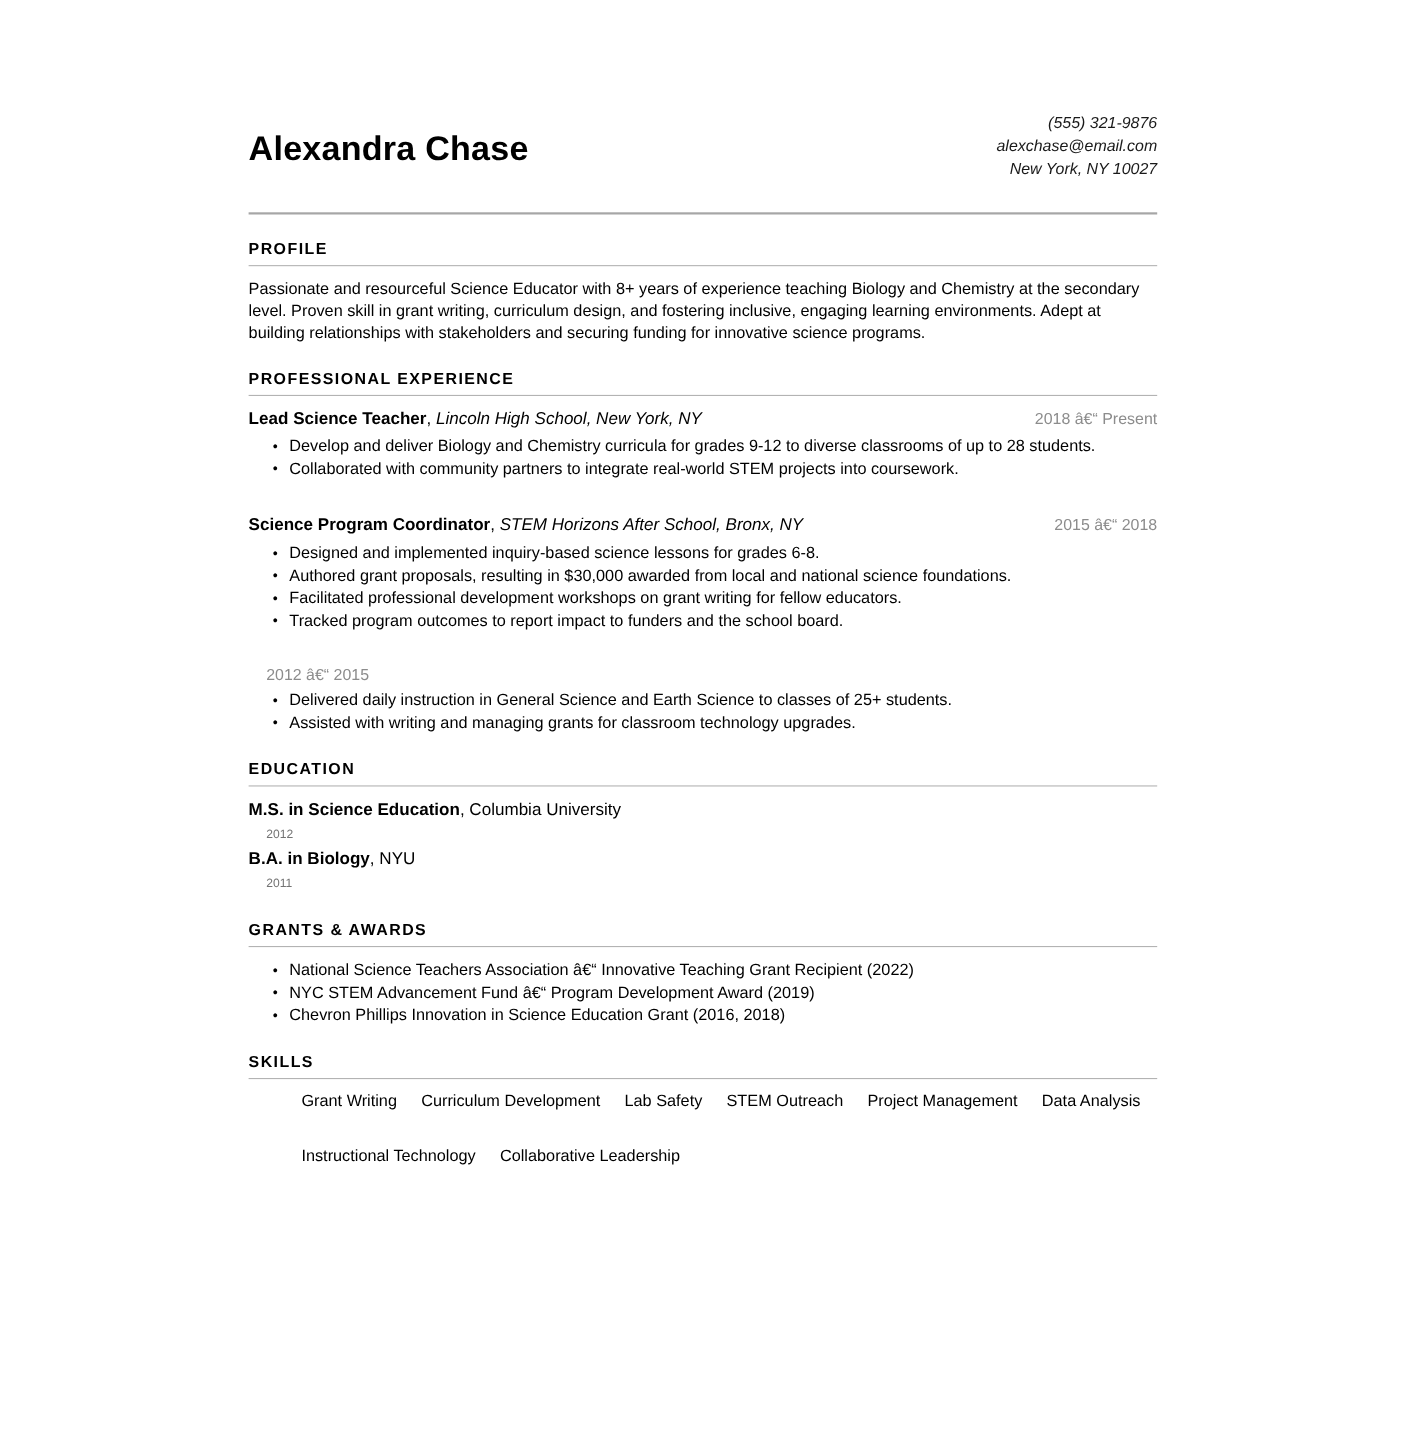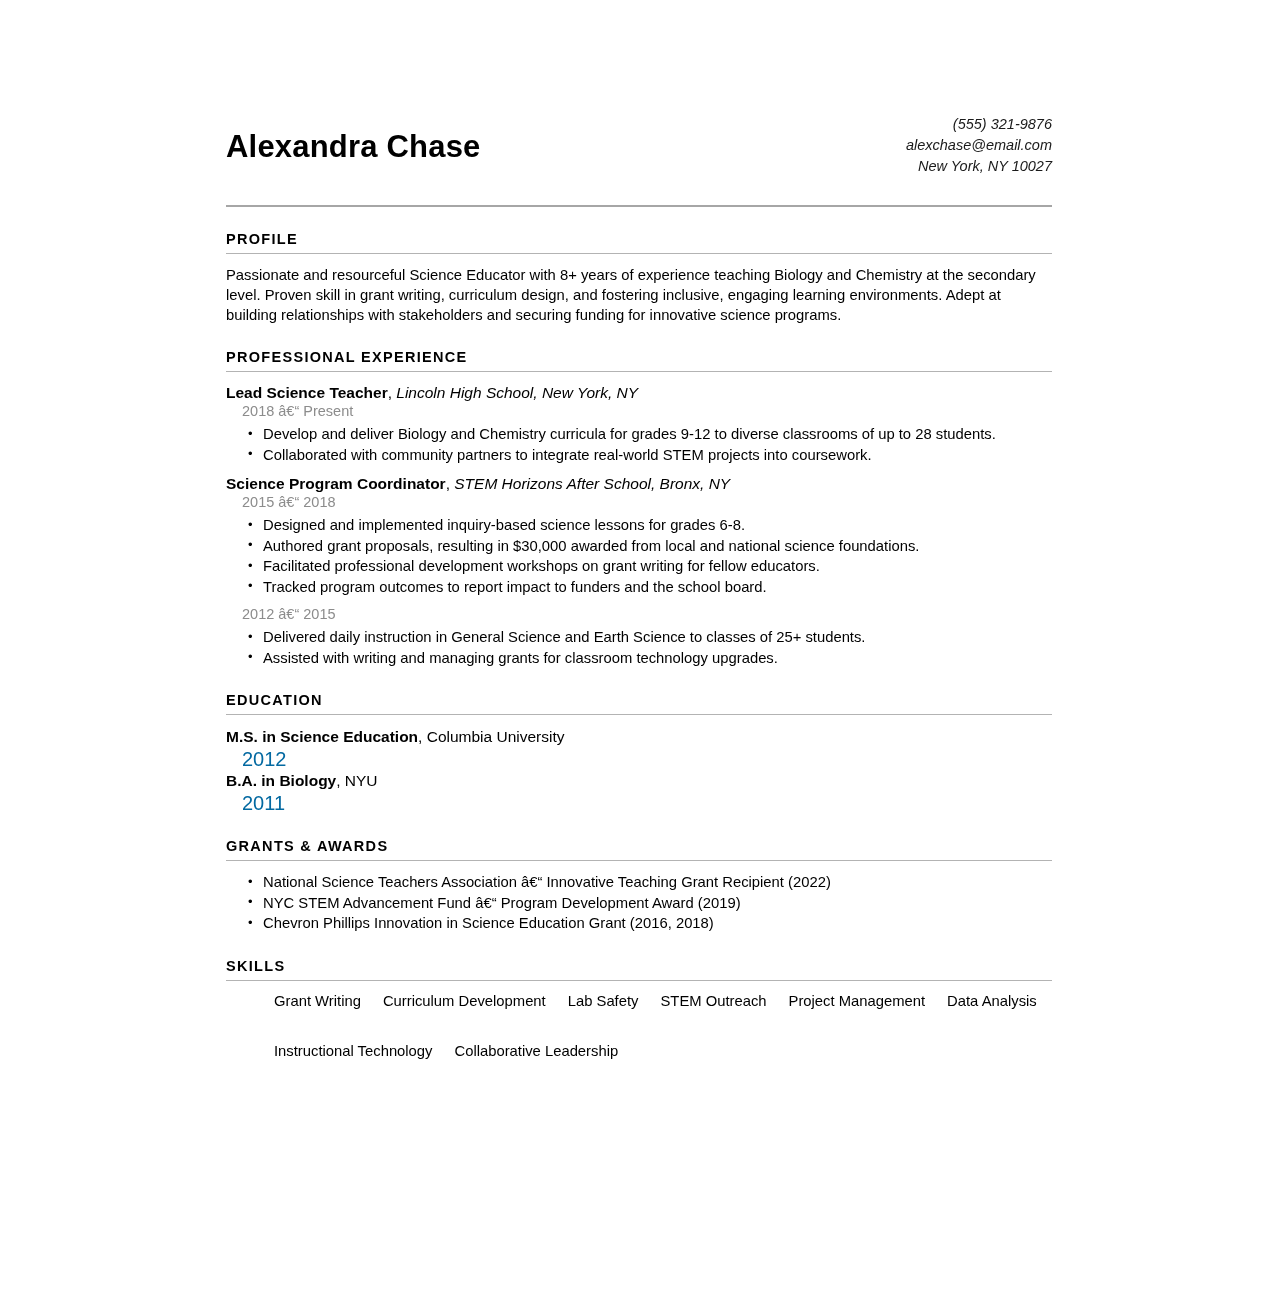--- a/index.html
+++ b/index.html
@@ -17,21 +17,21 @@
   .page {
     width: 1278px;
     height: 1300px;
     background: #ffffff;
     box-sizing: border-box;
     position: relative;
   }
   .resume {
     position: absolute;
     left: 226px;
-    top: 108px;
+    top: 96px;
     width: 826px;
   }
 
   
   .header {
     display: flex;
     align-items: flex-start;
     justify-content: space-between;
   }
   .name {
@@ -78,27 +78,26 @@
   .profile-text {
     font-size: 14.8px;
     line-height: 20px;
     color: #000;
     margin: 0;
     text-align: left;
   }
 
   
   .job { margin-bottom: 2px; }
-  .job + .job { margin-top: 9px; }
+  .job + .job { margin-top: 31px; }
   .job-head {
     display: flex;
     align-items: baseline;
     justify-content: space-between;
     margin-bottom: 5px;
-    flex-direction: column;
   }
   .job-headline {
     font-size: 15.5px;
     line-height: 20px;
     color: #000;
   }
   .job-title { font-weight: bold; }
   .job-sep { font-weight: normal; font-style: normal; }
   .job-org { font-style: italic; font-weight: normal; }
   .job-date {
@@ -135,22 +134,22 @@
     display: flex;
     align-items: baseline;
     justify-content: space-between;
     line-height: 22px;
     flex-direction: column;
   }
   .edu-text { font-size: 15.5px; color: #000; }
   .edu-degree { font-weight: bold; }
   .edu-school { font-weight: normal; }
   .edu-date {
-    font-size: 20px;
-    color: #0369a1;
+    font-size: 11px;
+    color: #737373;
     white-space: nowrap;
     padding-left: 16px;
   }
 
   
   .skills {
     display: flex;
     flex-wrap: wrap;
     column-gap: 22px;
     row-gap: 31px;

